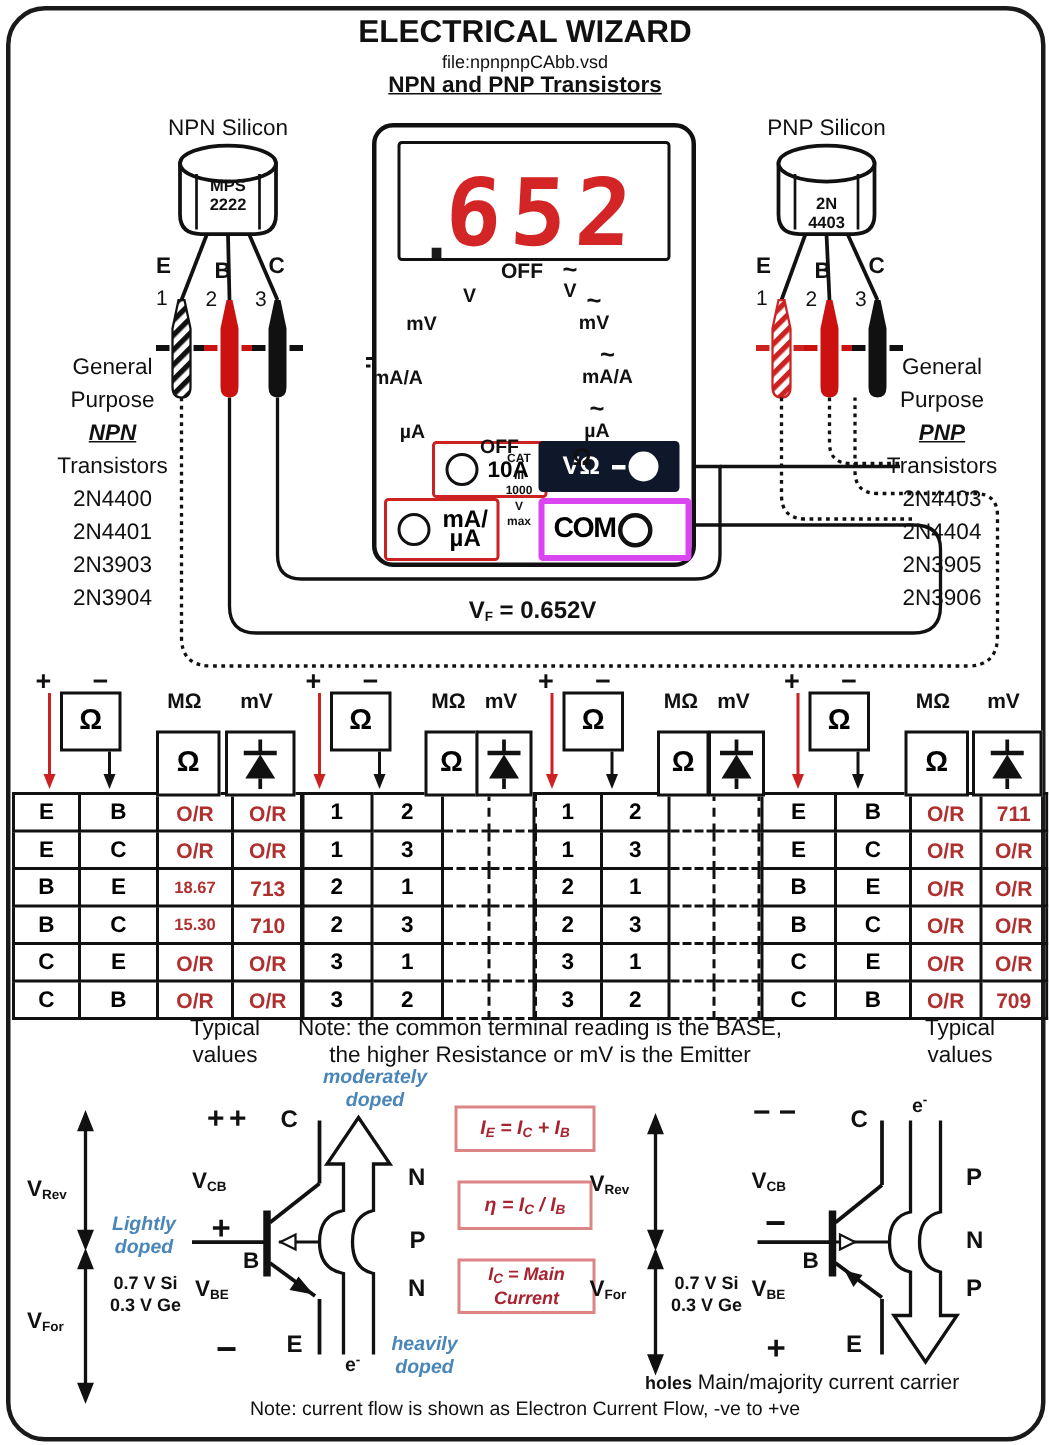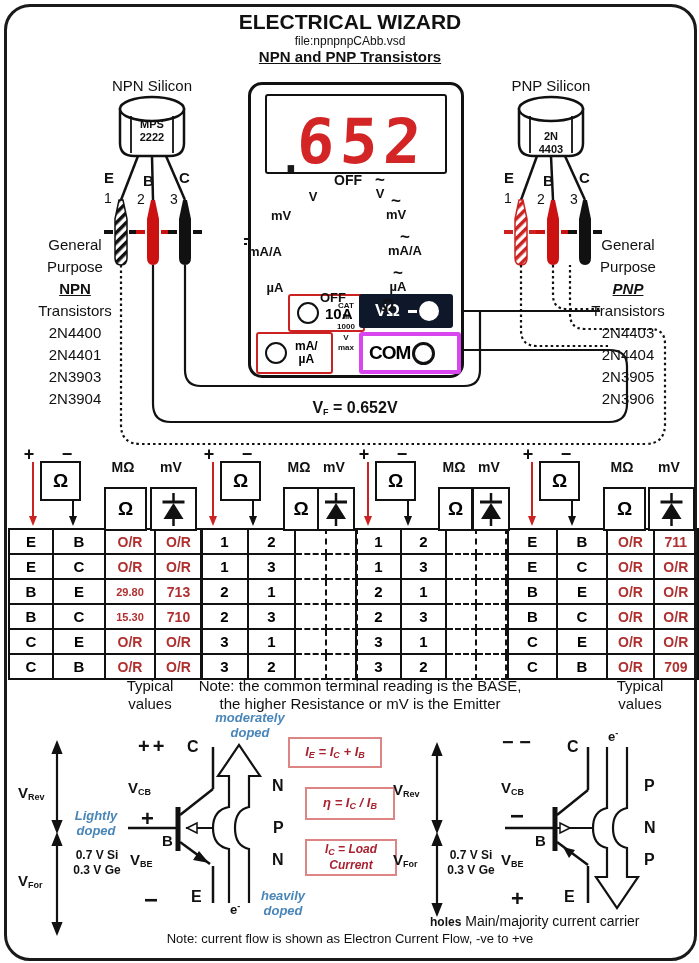--- a/index.html
+++ b/index.html
@@ -222,21 +222,21 @@
 
 <div class="L b" style="left:504px;top:169px;font-size:15px;">E</div>
 <div class="L b" style="left:543px;top:172px;font-size:15px;">B</div>
 <div class="L b" style="left:579px;top:169px;font-size:15px;">C</div>
 <div class="L" style="left:504px;top:190px;font-size:14px;">1</div>
 <div class="L" style="left:537px;top:191px;font-size:14px;">2</div>
 <div class="L" style="left:570px;top:191px;font-size:14px;">3</div>
 
 <div class="L c" style="left:20px;top:234px;width:110px;font-size:15px;line-height:22px;">
   <span>General</span><br><span>Purpose</span><br>
-  <span class="b" style="text-decoration:underline;">NPN</span><br>
+  <span class="b" style="font-style:italic;text-decoration:underline;">NPN</span><br>
   <span>Transistors</span><br><span>2N4400</span><br>
   <span>2N4401</span><br><span>2N3903</span><br><span>2N3904</span>
 </div>
 <div class="L c" style="left:573px;top:234px;width:110px;font-size:15px;line-height:22px;">
   <span>General</span><br><span>Purpose</span><br>
   <span class="b" style="font-style:italic;text-decoration:underline;">PNP</span><br>
   <span>Transistors</span><br><span>2N4403</span><br>
   <span>2N4404</span><br><span>2N3905</span><br><span>2N3906</span>
 </div>
 
@@ -244,21 +244,21 @@
   <div id="display">
     <span class="dp">.</span>
         <span class="digits">652</span>
   </div>
   <div class="jack" id="jack10a">
     <span class="circ" style="width:18px;height:18px;border:2.5px solid #111;margin-left:7px;"></span>
     <span class="b" style="font-size:15px;margin-left:6px;">10A</span>
   </div>
   <div class="jack" id="jackma">
     <span class="circ" style="width:18px;height:18px;border:2.5px solid #111;margin-left:7px;"></span>
-    <span class="b c" style="font-size:12px;line-height:13px;margin-left:8px;text-align:center;"><span>mA/</span><br><span>µA</span></span>
+    <span class="b c" style="font-size:16px;line-height:13px;margin-left:8px;text-align:center;"><span>mA/</span><br><span>µA</span></span>
   </div>
   <div class="L b c" style="left:83px;top:216px;width:24px;font-size:8px;line-height:10.5px;color:#111;">
     <span>CAT</span><br><span>III</span><br><span>1000</span><br><span>V</span><br><span>max</span>
   </div>
   <div class="jack" id="jackvo">
     <span class="b" style="font-size:17px;color:#fff;margin-left:16px;">VΩ</span>
     <span style="width:9px;height:3px;background:#fff;margin-left:8px;"></span>
     <span class="circ" style="width:20px;height:20px;background:#fff;margin-left:2px;"></span>
   </div>
   <div class="jack" id="jackcom">
@@ -310,28 +310,28 @@
 <div class="L b" style="left:191px;top:888px;font-size:16px;">E</div>
 <div class="L b" style="left:272px;top:777px;font-size:16px;">N</div>
 <div class="L b" style="left:273px;top:819px;font-size:16px;">P</div>
 <div class="L b" style="left:272px;top:851px;font-size:16px;">N</div>
 <div class="L c blue" style="left:200px;top:710px;width:100px;font-size:13px;line-height:15px;">
   <span>moderately</span><br><span>doped</span></div>
 <div class="L c blue" style="left:248px;top:888px;width:70px;font-size:13px;line-height:15px;">
   <span>heavily</span><br><span>doped</span></div>
 <div class="L b" style="left:230px;top:901px;font-size:13px;"><span>e</span><span class="sp">-</span></div>
 
-<div class="eqbox" style="left:288px;top:737px;width:90px;height:27px;">
+<div class="eqbox" style="left:303px;top:737px;width:90px;height:27px;">
   <span><span>I</span><span class="sb">E</span><span> = I</span><span class="sb">C</span><span> + I</span><span class="sb">B</span></span>
 </div>
 <div class="eqbox" style="left:305px;top:787px;width:86px;height:29px;">
   <span><span>η = I</span><span class="sb">C</span><span> / I</span><span class="sb">B</span></span>
 </div>
 <div class="eqbox" style="left:305px;top:839px;width:88px;height:33px;font-size:12px;">
-  <span><span>I</span><span class="sb">C</span><span> = Load</span></span>
+  <span><span>I</span><span class="sb">C</span><span> = Main</span></span>
   <span>Current</span>
 </div>
 
 <div class="L b" style="left:502px;top:731px;font-size:20px;">− −</div>
 <div class="L b" style="left:393px;top:781px;font-size:15px;"><span>V</span><span class="sb">Rev</span></div>
 <div class="L b" style="left:393px;top:851px;font-size:15px;"><span>V</span><span class="sb">For</span></div>
 <div class="L b c" style="left:438px;top:848px;width:66px;font-size:12px;line-height:15px;">
   <span>0.7 V Si</span><br><span>0.3 V Ge</span></div>
 <div class="L b" style="left:501px;top:779px;font-size:15px;"><span>V</span><span class="sb">CB</span></div>
 <div class="L b" style="left:501px;top:851px;font-size:15px;"><span>V</span><span class="sb">BE</span></div>
@@ -360,21 +360,21 @@
         </tr>
         <tr>
           <td style="width: 42px;">E</td>
           <td style="width: 50px;">C</td>
           <td class="val" style="width: 48px;">O/R</td>
           <td class="val" style="width: 45px;">O/R</td>
         </tr>
         <tr>
           <td style="width: 42px;">B</td>
           <td style="width: 50px;">E</td>
-          <td class="val small" style="width: 48px;">29.80</td>
+          <td class="val small" style="width: 48px;">18.67</td>
           <td class="val" style="width: 45px;">713</td>
         </tr>
         <tr>
           <td style="width: 42px;">B</td>
           <td style="width: 50px;">C</td>
           <td class="val small" style="width: 48px;">15.30</td>
           <td class="val" style="width: 45px;">710</td>
         </tr>
         <tr>
           <td style="width: 42px;">C</td>

